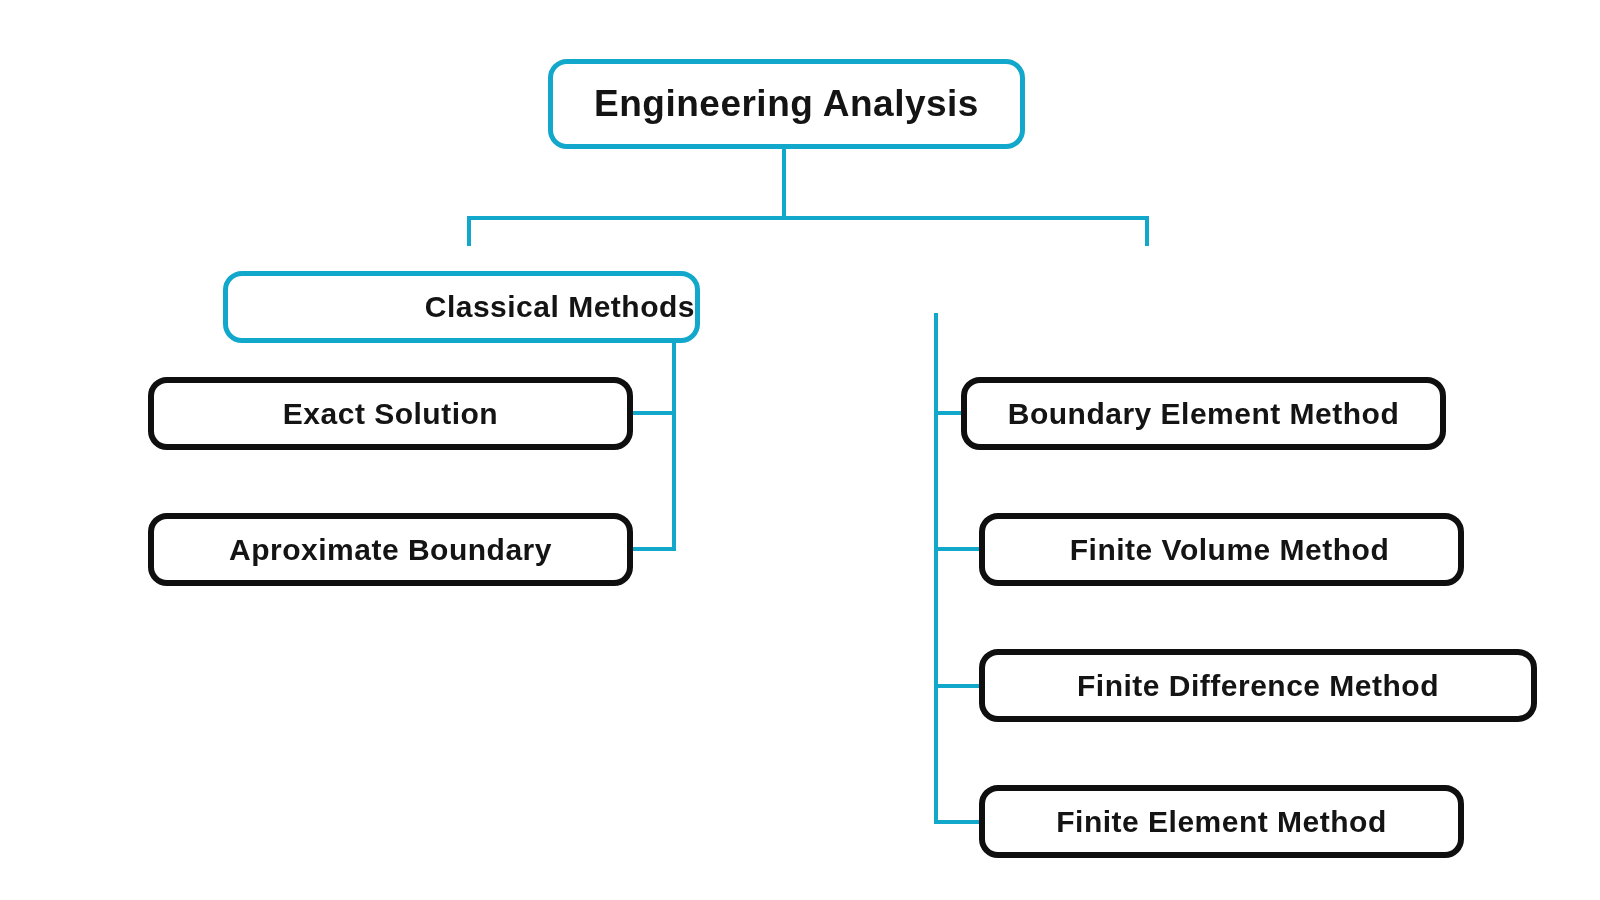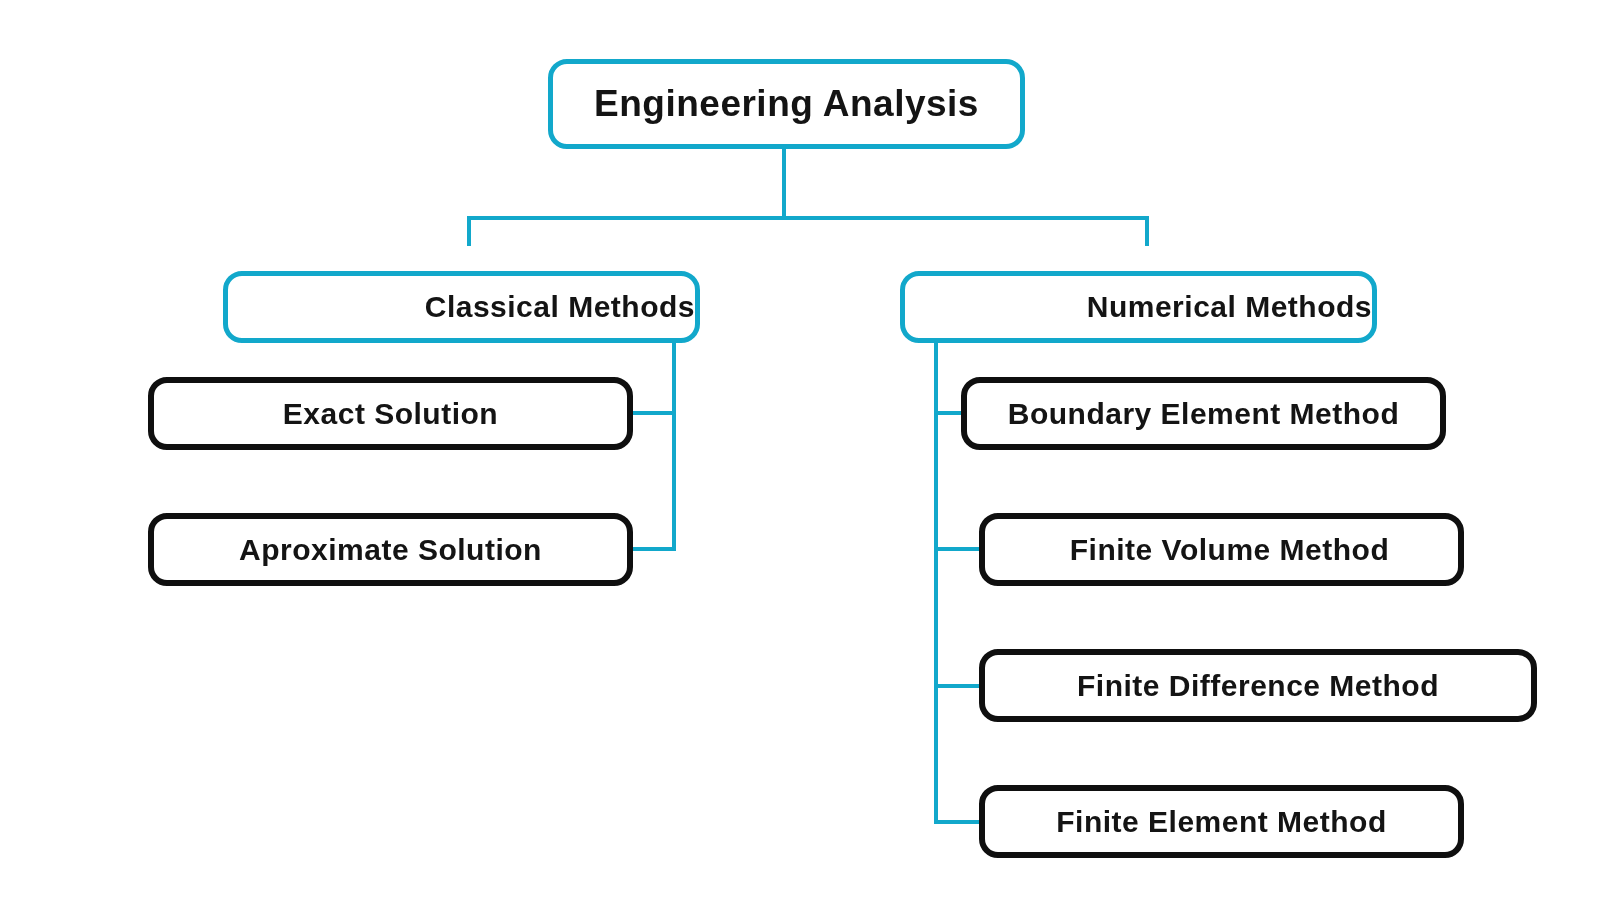--- a/index.html
+++ b/index.html
@@ -65,30 +65,27 @@
   </svg>
 
   <div class="node accent root" style="left:548px; top:31px; width:477px; height:90px;">
     <span>Engineering Analysis</span>
   </div>
 
   <div class="node accent lvl2" style="left:223px; top:243px; width:477px; height:72px;">
     <span>Classical Methods</span>
   </div>
 
-  <div class="node accent lvl2" style="left:900px; top:243px; width:477px; height:72px;">
-    <span>Numerical Methods</span>
-  </div>
 
   <div class="node dark leaf" style="left:148px; top:377px; width:485px; height:73px;text-align:center;">
     <span>Exact Solution</span>
   </div>
 
   <div class="node dark leaf" style="left:148px; top:513px; width:485px; height:73px;">
-    <span>Aproximate Solution</span>
+    <span>Aproximate Boundary</span>
   </div>
 
   <div class="node dark leaf" style="left:961px; top:377px; width:485px; height:73px;">
     <span>Boundary Element Method</span>
   </div>
 
   <div class="node dark leaf" style="left:979px; top:513px; width:485px; height:73px;padding-left:16px;">
     <span>Finite Volume Method</span>
   </div>
 

